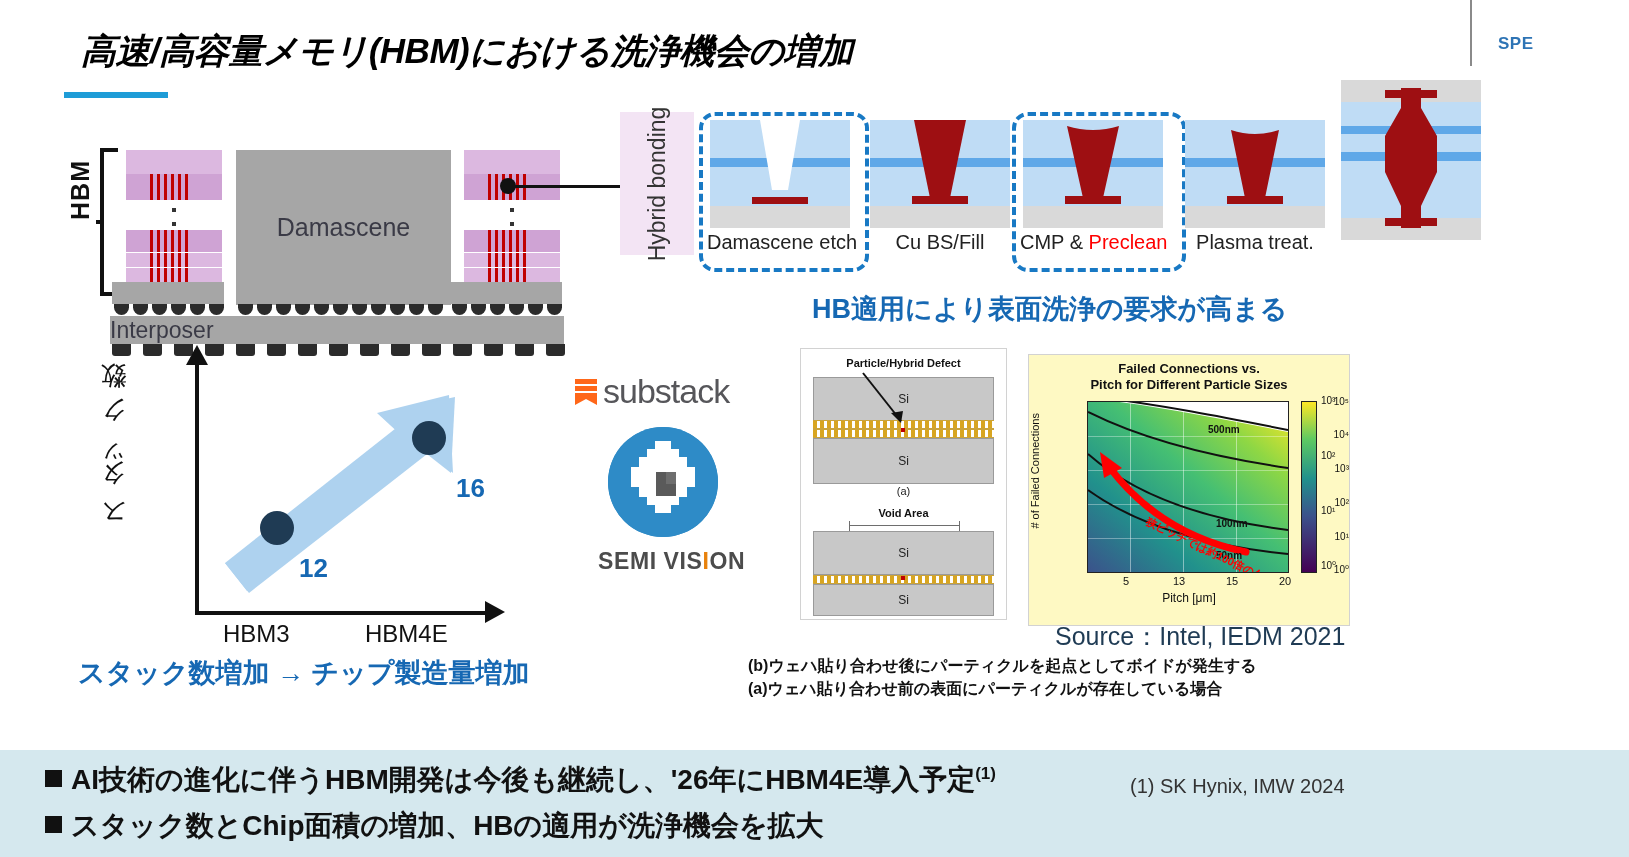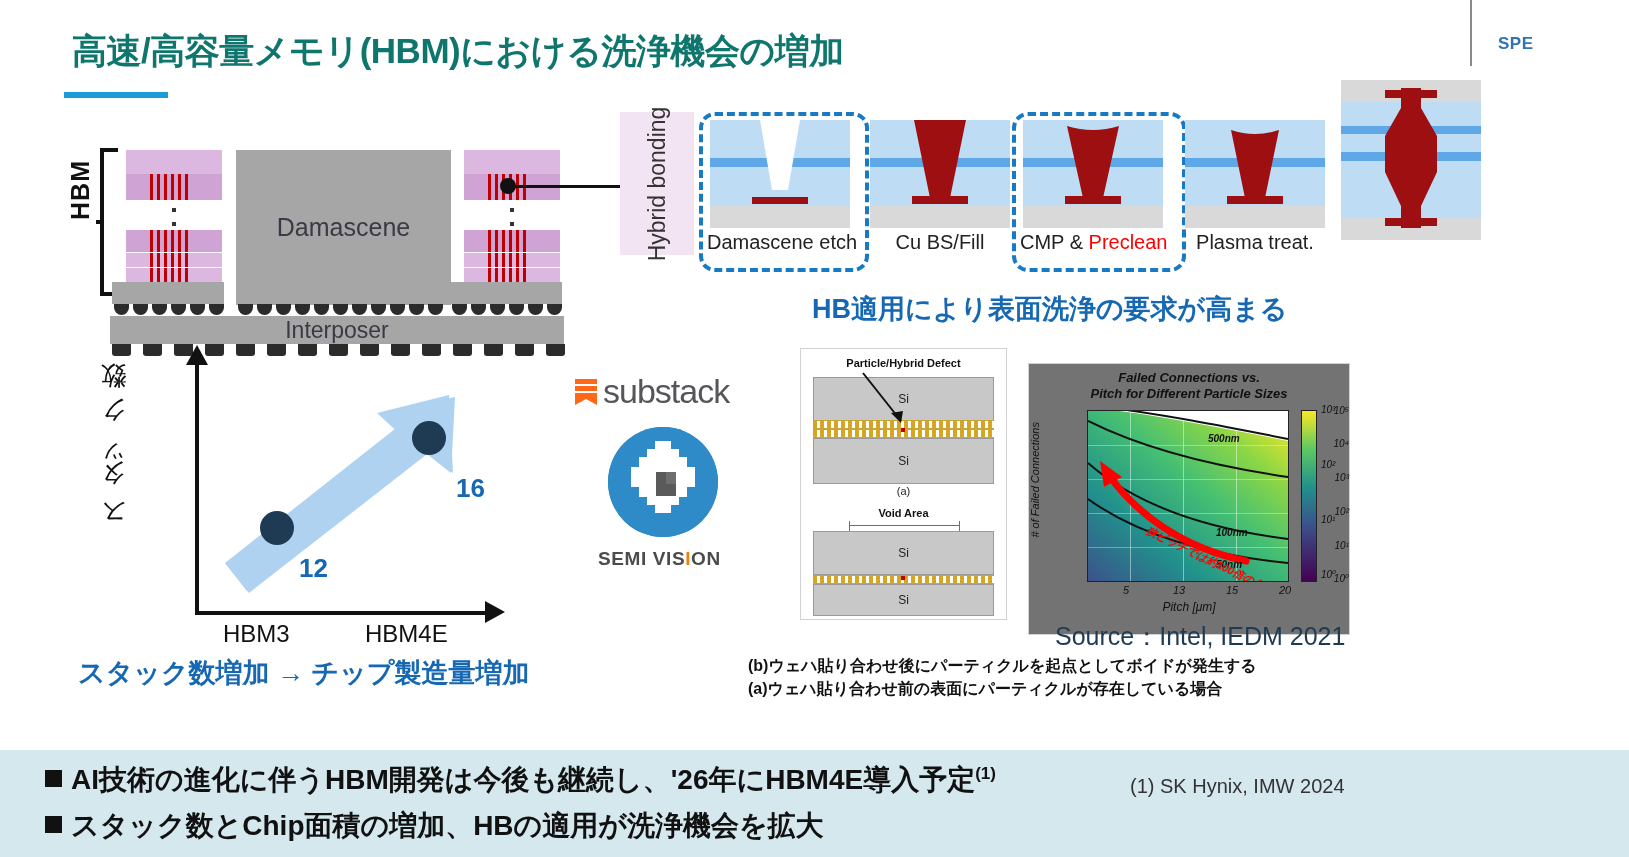--- a/index.html
+++ b/index.html
@@ -2,21 +2,21 @@
 <html><head>
 <meta charset="utf-8">
 <style>
   html,body{margin:0;padding:0;background:#ffffff;}
   body{width:1629px;height:857px;position:relative;overflow:hidden;
        font-family:"Liberation Sans","DejaVu Sans",sans-serif;color:#1a1a1a;}
 
   .abs{position:absolute;}
 
   
-  #slide-title{left:72px;top:28px;font-size:35px;font-weight:bold;letter-spacing:-0.5px;color:#0f766e;white-space:nowrap;}
+  #slide-title{left:81px;top:28px;font-size:35px;font-weight:bold;letter-spacing:-0.5px;color:#000000;white-space:nowrap;font-style:italic;}
   #title-underline{left:64px;top:92px;width:104px;height:6px;background:#1E9CD7;}
   #header-divider{left:1470px;top:0;width:2px;height:66px;background:#8a8a8a;}
   #spe-label{left:1498px;top:34px;font-size:17px;font-weight:bold;color:#2E74B5;letter-spacing:.5px;}
 
   
   #pkg{left:64px;top:130px;width:530px;height:185px;}
   .gray{background:#a6a6a6;}
   .hbm-die{position:absolute;background:#cfa3d4;}
   .hbm-die.light{background:#dcb8e0;}
   .tsv{position:absolute;top:0;bottom:0;width:3px;background:#c00000;}
@@ -62,36 +62,36 @@
   .pt-label{position:absolute;font-size:26px;font-weight:bold;color:#1668B3;}
   .x-tick-label{position:absolute;top:275px;font-size:24px;color:#111;}
 
   
   #substack-logo{left:575px;top:372px;display:flex;align-items:center;gap:6px;}
   #substack-mark{width:22px;height:26px;position:relative;}
   #substack-mark i{position:absolute;left:0;width:22px;height:5px;background:#FF6719;display:block;}
   #substack-word{font-size:34px;color:#56565a;letter-spacing:-1px;}
   #semivision-badge{left:608px;top:427px;width:110px;height:110px;border-radius:50%;background:#2E8BC7;}
   #semivision-badge svg{display:block;}
-  #semivision-text{left:598px;top:548px;font-size:19px;font-weight:bold;color:#4c4c4c;letter-spacing:.6px;}
+  #semivision-text{left:598px;top:548px;font-size:23px;font-weight:bold;color:#4c4c4c;letter-spacing:.6px;}
   #semivision-text b{color:#E8820C;font-weight:bold;}
 
   
   #wafer-panel{left:800px;top:348px;width:205px;height:270px;background:#fff;border:1px solid #d2d2d2;}
   .si-block{position:absolute;left:12px;right:12px;background:#c8c8c8;border:1px solid #9a9a9a;
       display:flex;align-items:center;justify-content:center;font-size:12px;color:#222;}
   .bondline{position:absolute;left:12px;right:12px;height:7px;
       background:repeating-linear-gradient(90deg,#d8a520 0 4px,#ffffff 4px 7px);border-top:1px solid #caa33b;border-bottom:1px solid #caa33b;}
   .particle{position:absolute;width:4px;height:4px;background:#c00000;}
   .cap-small{position:absolute;width:100%;text-align:center;font-size:11px;color:#222;}
   .panel-title{position:absolute;width:100%;text-align:center;font-size:11px;font-weight:bold;color:#111;}
   .dimline{position:absolute;background:#6e6e6e;}
 
   
-  #heat-panel{left:1028px;top:363px;width:320px;height:270px;background:#737373;border:1px solid #d2d2d2;font-style:italic;}
+  #heat-panel{left:1028px;top:354px;width:320px;height:270px;background:#fef9c3;border:1px solid #d2d2d2;}
   #heat-title{position:absolute;left:0;right:0;top:6px;text-align:center;font-size:13px;font-weight:600;color:#111;line-height:1.25;}
   #plot-area{position:absolute;left:58px;top:46px;width:200px;height:170px;border:1px solid #222;overflow:hidden;
       background:linear-gradient(to top right,#3b528b,#21918c 28%,#45bf73 55%,#8fd744 78%,#fde725 100%);}
   .gridline-v{position:absolute;top:0;bottom:0;width:1px;background:rgba(255,255,255,.45);}
   .gridline-h{position:absolute;left:0;right:0;height:1px;background:rgba(255,255,255,.35);}
   .contour-label{position:absolute;font-size:10px;font-weight:600;color:#111;}
   #yaxis-title{position:absolute;left:0px;top:58px;font-size:11px;color:#111;
       writing-mode:vertical-rl;transform:rotate(180deg);white-space:nowrap;}
   .ytick{position:absolute;right:0;font-size:10px;color:#111;text-align:right;}
   .xtick{position:absolute;font-size:11px;color:#111;}
@@ -229,21 +229,21 @@
   <div class="abs gray" style="left:386px;top:152px;width:112px;height:22px;"></div>
   <div class="bump-row" style="left:388px;top:174px;">
     <div class="bump" style="left:0px;"></div>
       <div class="bump" style="left:19px;"></div>
       <div class="bump" style="left:38px;"></div>
     <div class="bump" style="left:57px;"></div>
       <div class="bump" style="left:76px;"></div>
       <div class="bump" style="left:95px;"></div>
   </div>
 
-  <div class="abs gray" style="left:46px;top:186px;width:454px;height:28px;display:flex;align-items:center;justify-content:center;">
+  <div class="abs gray" style="left:46px;top:186px;width:454px;height:28px;display:flex;align-items:center;justify-content:flex-start;">
     <span id="interposer-label">Interposer</span>
   </div>
   <div class="bump-row" style="left:48px;top:214px;">
     <div class="bump sq" style="left:0px;"></div>
       <div class="bump sq" style="left:31px;"></div>
       <div class="bump sq" style="left:62px;"></div>
     <div class="bump sq" style="left:93px;"></div>
       <div class="bump sq" style="left:124px;"></div>
       <div class="bump sq" style="left:155px;"></div>
     <div class="bump sq" style="left:186px;"></div>

